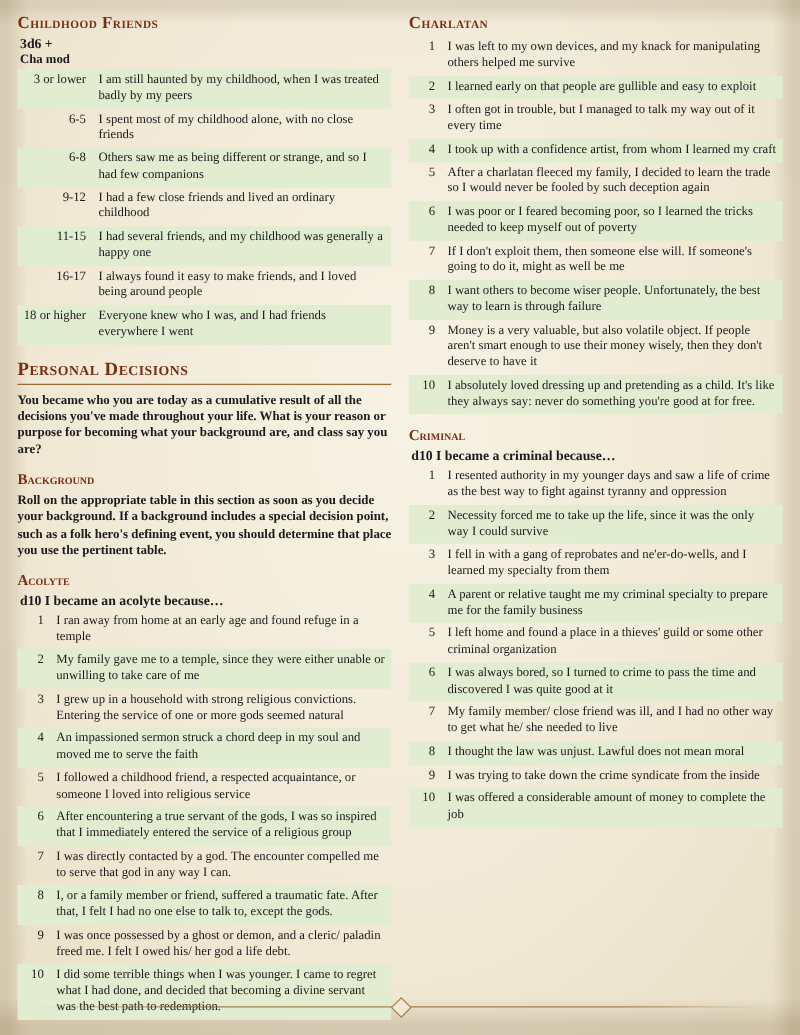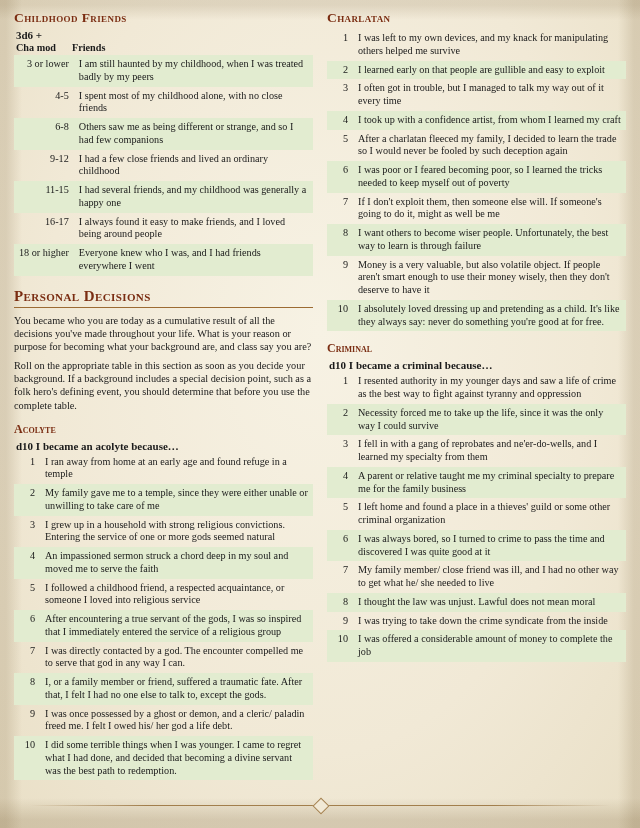--- a/index.html
+++ b/index.html
@@ -48,21 +48,21 @@
     margin-bottom:6px;
   }
   h3.sub{
     font-variant:small-caps;
     font-size:12px;
     color:#7a2d12;
     margin:10px 0 3px 0;
     font-weight:bold;
   }
   .dice{font-weight:bold;font-size:11px;margin:0 0 1px 2px;}
-  .lead{font-size:10.3px;line-height:1.28;margin:2px 0 6px 0;text-align:left;}
+  .lead{font-size:10.3px;line-height:1.28;margin:2px 0 6px 0;text-align:left;font-weight:bold;}
   .thead{
     display:flex;font-weight:bold;font-size:10.2px;
     padding:0 2px 2px 2px;
   }
   .thead .c1{width:56px;}
   .thead .c2{flex:1;}
   table.rt{
     border-collapse:collapse;width:100%;
     font-size:10.2px;line-height:1.25;
   }
@@ -91,30 +91,29 @@
 
 <div class="page">
   <div class="cols">
 
     <div class="col">
 
       <h2 class="sec">Childhood Friends</h2>
       <div class="dice">3d6 +</div>
       <div class="thead">
         <div class="c1">Cha mod</div>
-        <div class="c2">Friends</div>
       </div>
       <table class="rt">
         <tbody>
           <tr class="alt">
               <td class="n">3 or lower</td>
               <td>I am still haunted by my childhood, when I was treated badly by my peers</td>
             </tr>
           <tr>
-              <td class="n">4-5</td>
+              <td class="n">6-5</td>
               <td>I spent most of my childhood alone, with no close friends</td>
             </tr>
           <tr class="alt">
               <td class="n">6-8</td>
               <td>Others saw me as being different or strange, and so I had few companions</td>
             </tr>
           <tr>
               <td class="n">9-12</td>
               <td>I had a few close friends and lived an ordinary childhood</td>
             </tr>
@@ -129,21 +128,22 @@
           <tr class="alt">
               <td class="n">18 or higher</td>
               <td>Everyone knew who I was, and I had friends everywhere I went</td>
             </tr>
         </tbody>
       </table>
 
       <h2 class="sec big">Personal Decisions</h2>
       <p class="lead">You became who you are today as a cumulative result of all the decisions you've made throughout your life. What is your reason or purpose for becoming what your background are, and class say you are?</p>
 
-      <p class="lead">Roll on the appropriate table in this section as soon as you decide your background. If a background includes a special decision point, such as a folk hero's defining event, you should determine that before you use the complete table.</p>
+      <h3 class="sub">Background</h3>
+      <p class="lead">Roll on the appropriate table in this section as soon as you decide your background. If a background includes a special decision point, such as a folk hero's defining event, you should determine that place you use the pertinent table.</p>
 
       <h3 class="sub">Acolyte</h3>
       <div class="dice">d10 I became an acolyte because…</div>
       <table class="rt narrow">
         <tbody>
           <tr>
               <td class="n">1</td>
               <td>I ran away from home at an early age and found refuge in a temple</td>
             </tr>
           <tr class="alt">

